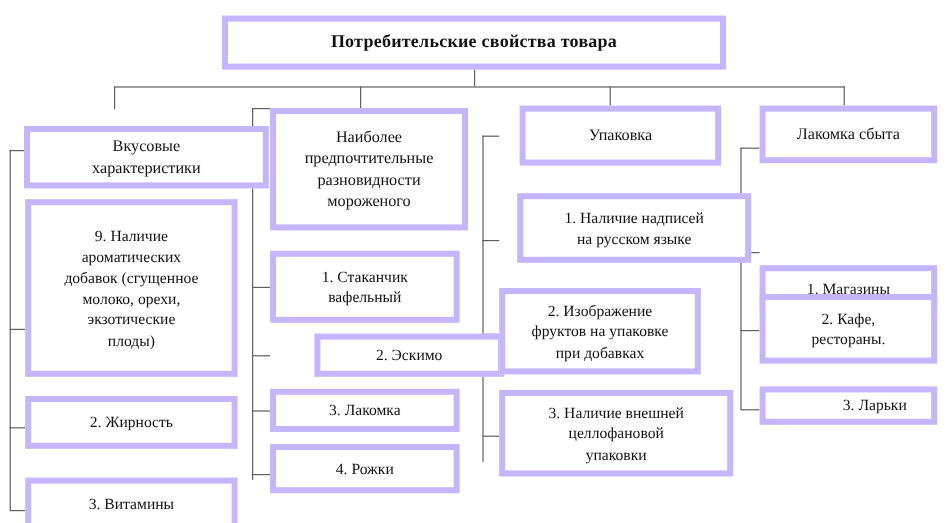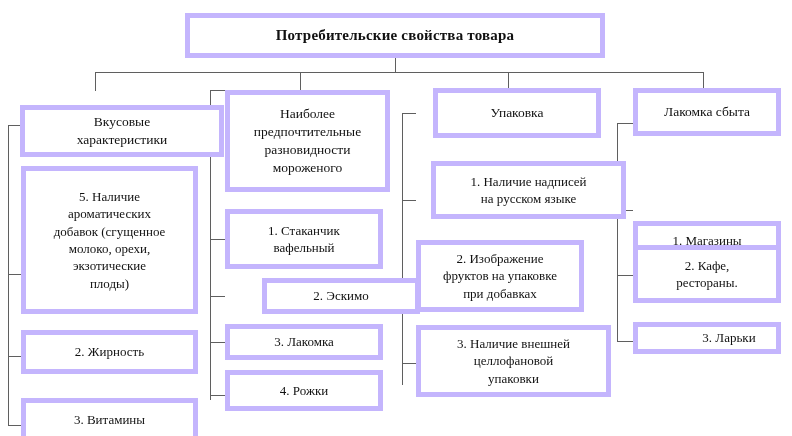--- a/index.html
+++ b/index.html
@@ -108,21 +108,21 @@
 мороженого</span>
   </div>
   <div class="box level2" style="left:433px; top:88px; width:168px; height:50px;">
     <span class="txt">Упаковка</span>
   </div>
   <div class="box level2" style="left:633px; top:88px; width:148px; height:48px;">
     <span class="txt">Лакомка сбыта</span>
   </div>
 
   <div class="box" style="left:21px; top:166px; width:177px; height:148px;">
-    <span class="txt">5. Наличие
+    <span class="txt">9. Наличие
 ароматических
 добавок (сгущенное
 молоко, орехи,
 экзотические
 плоды)</span>
   </div>
   <div class="box" style="left:21px; top:330px; width:177px; height:44px;">
     <span class="txt">2. Жирность</span>
   </div>
   <div class="box" style="left:21px; top:398px; width:177px; height:44px;">

